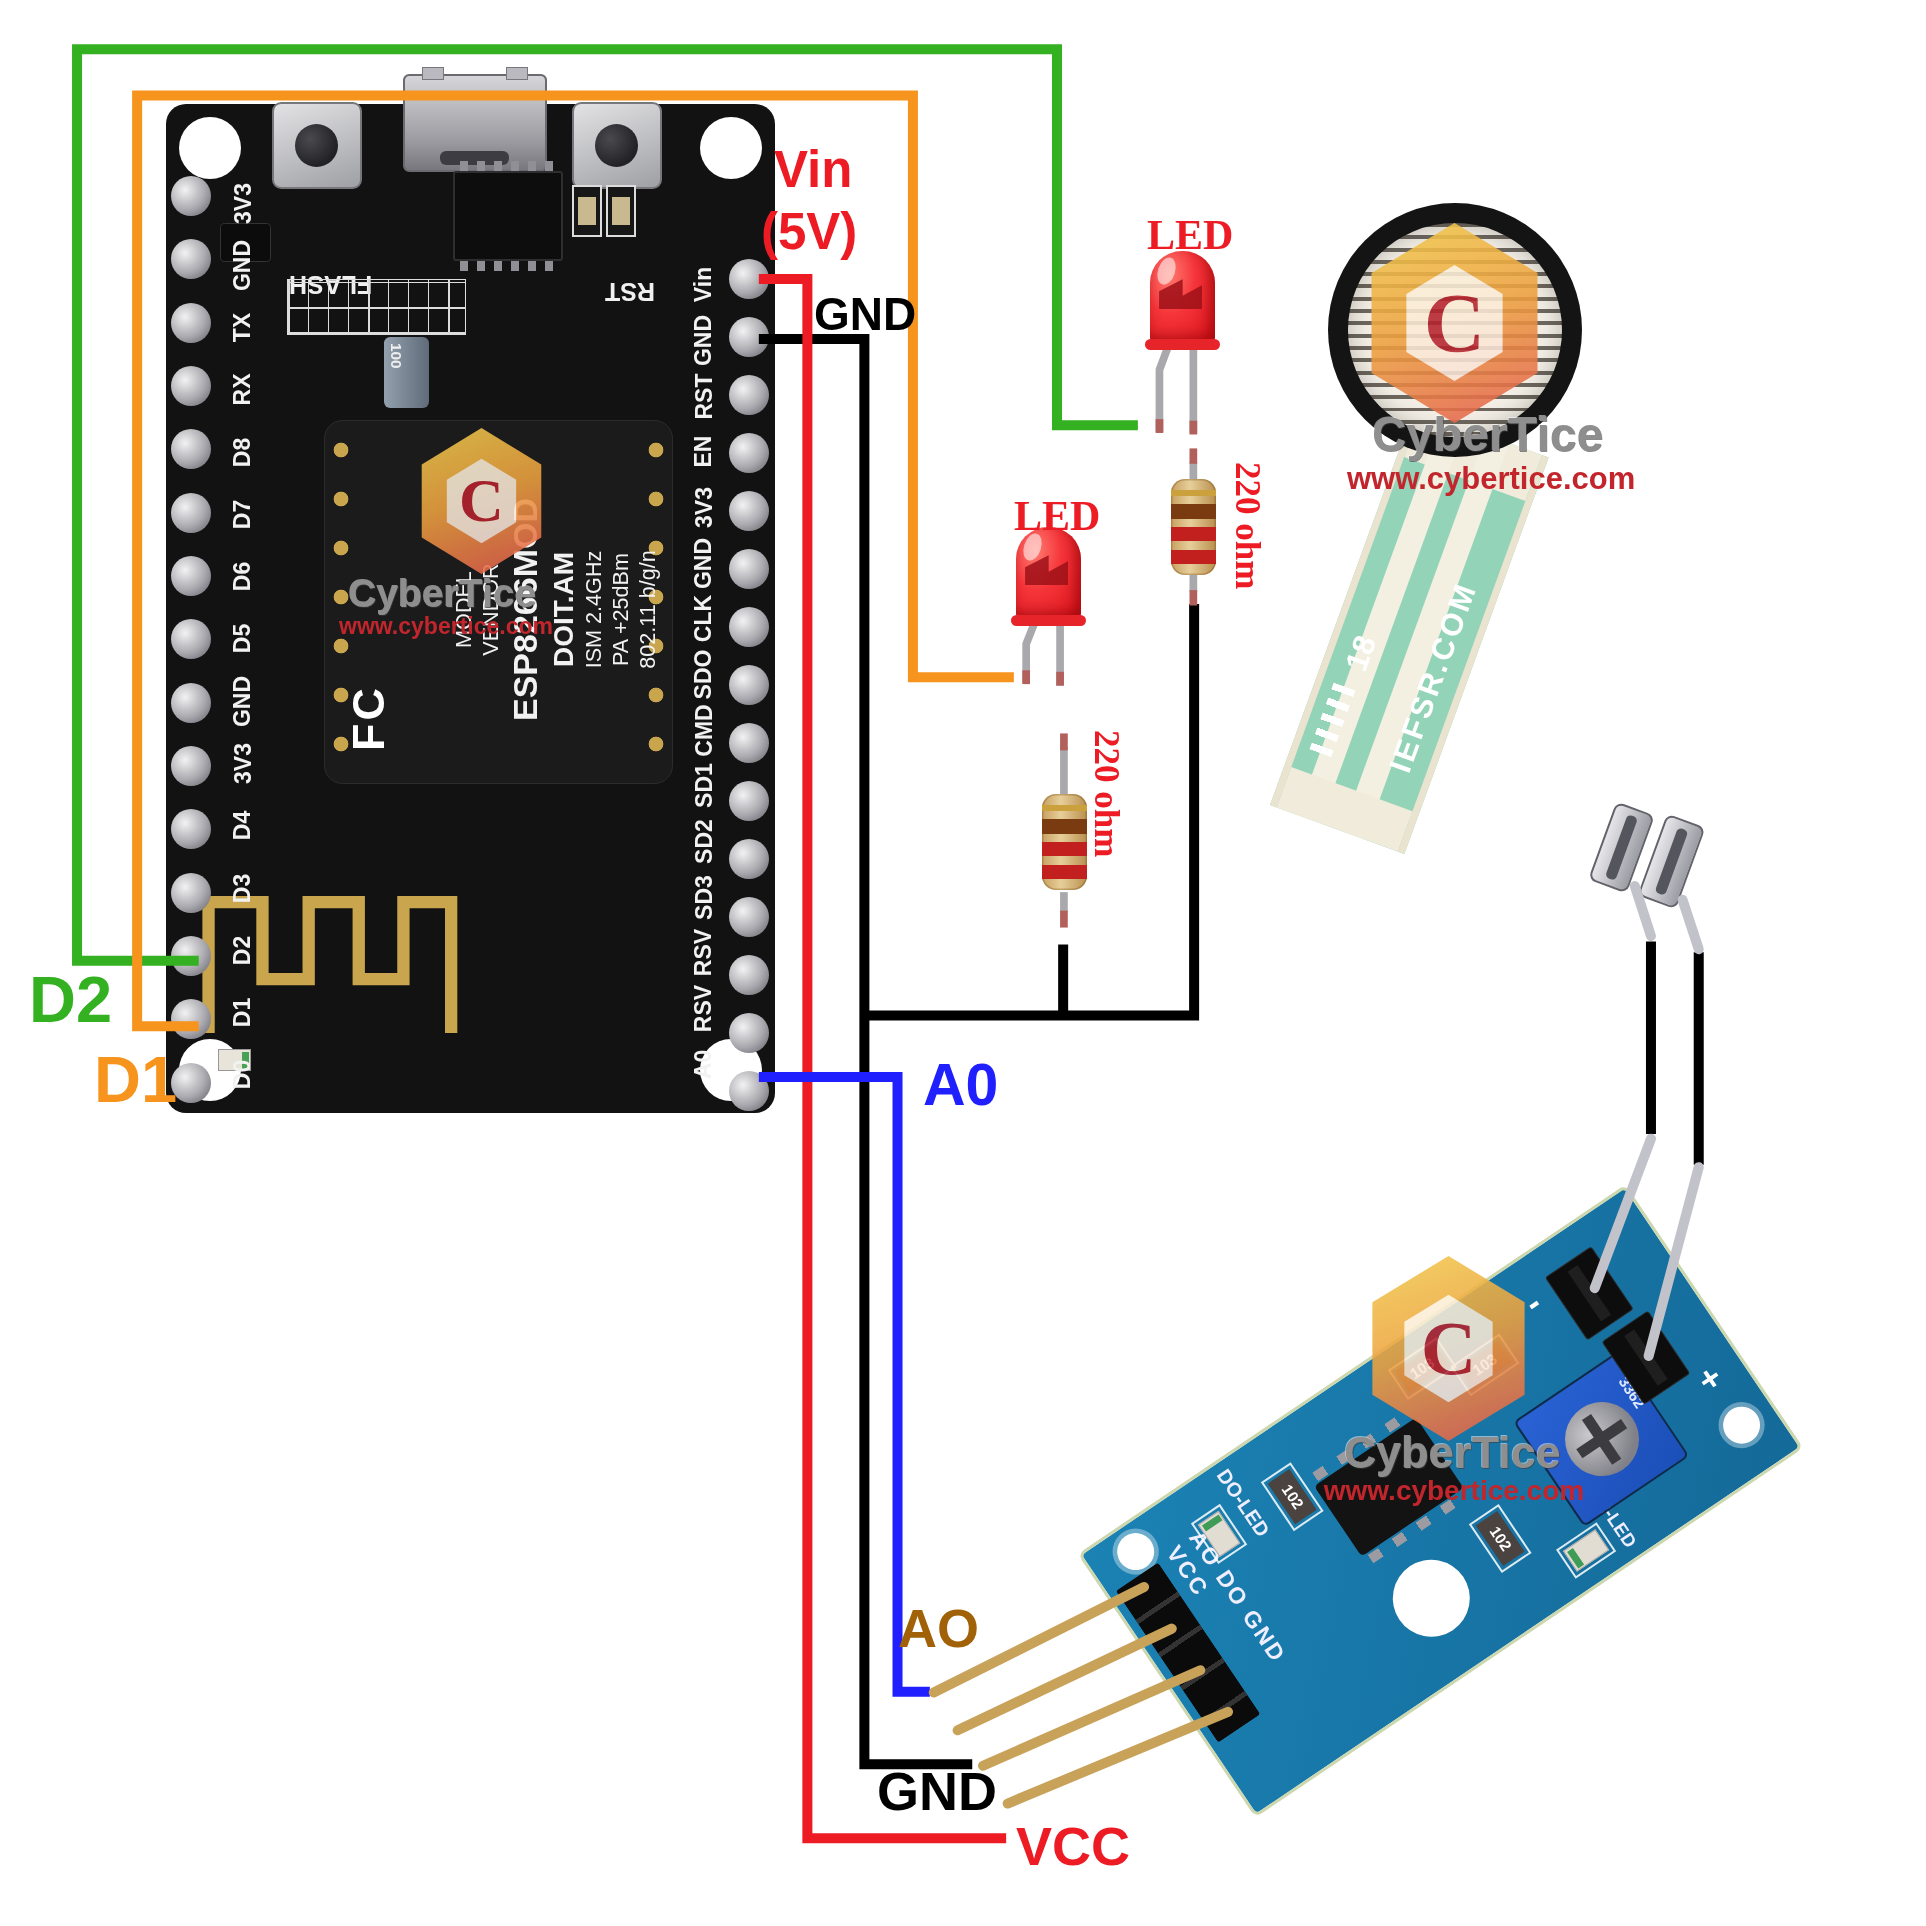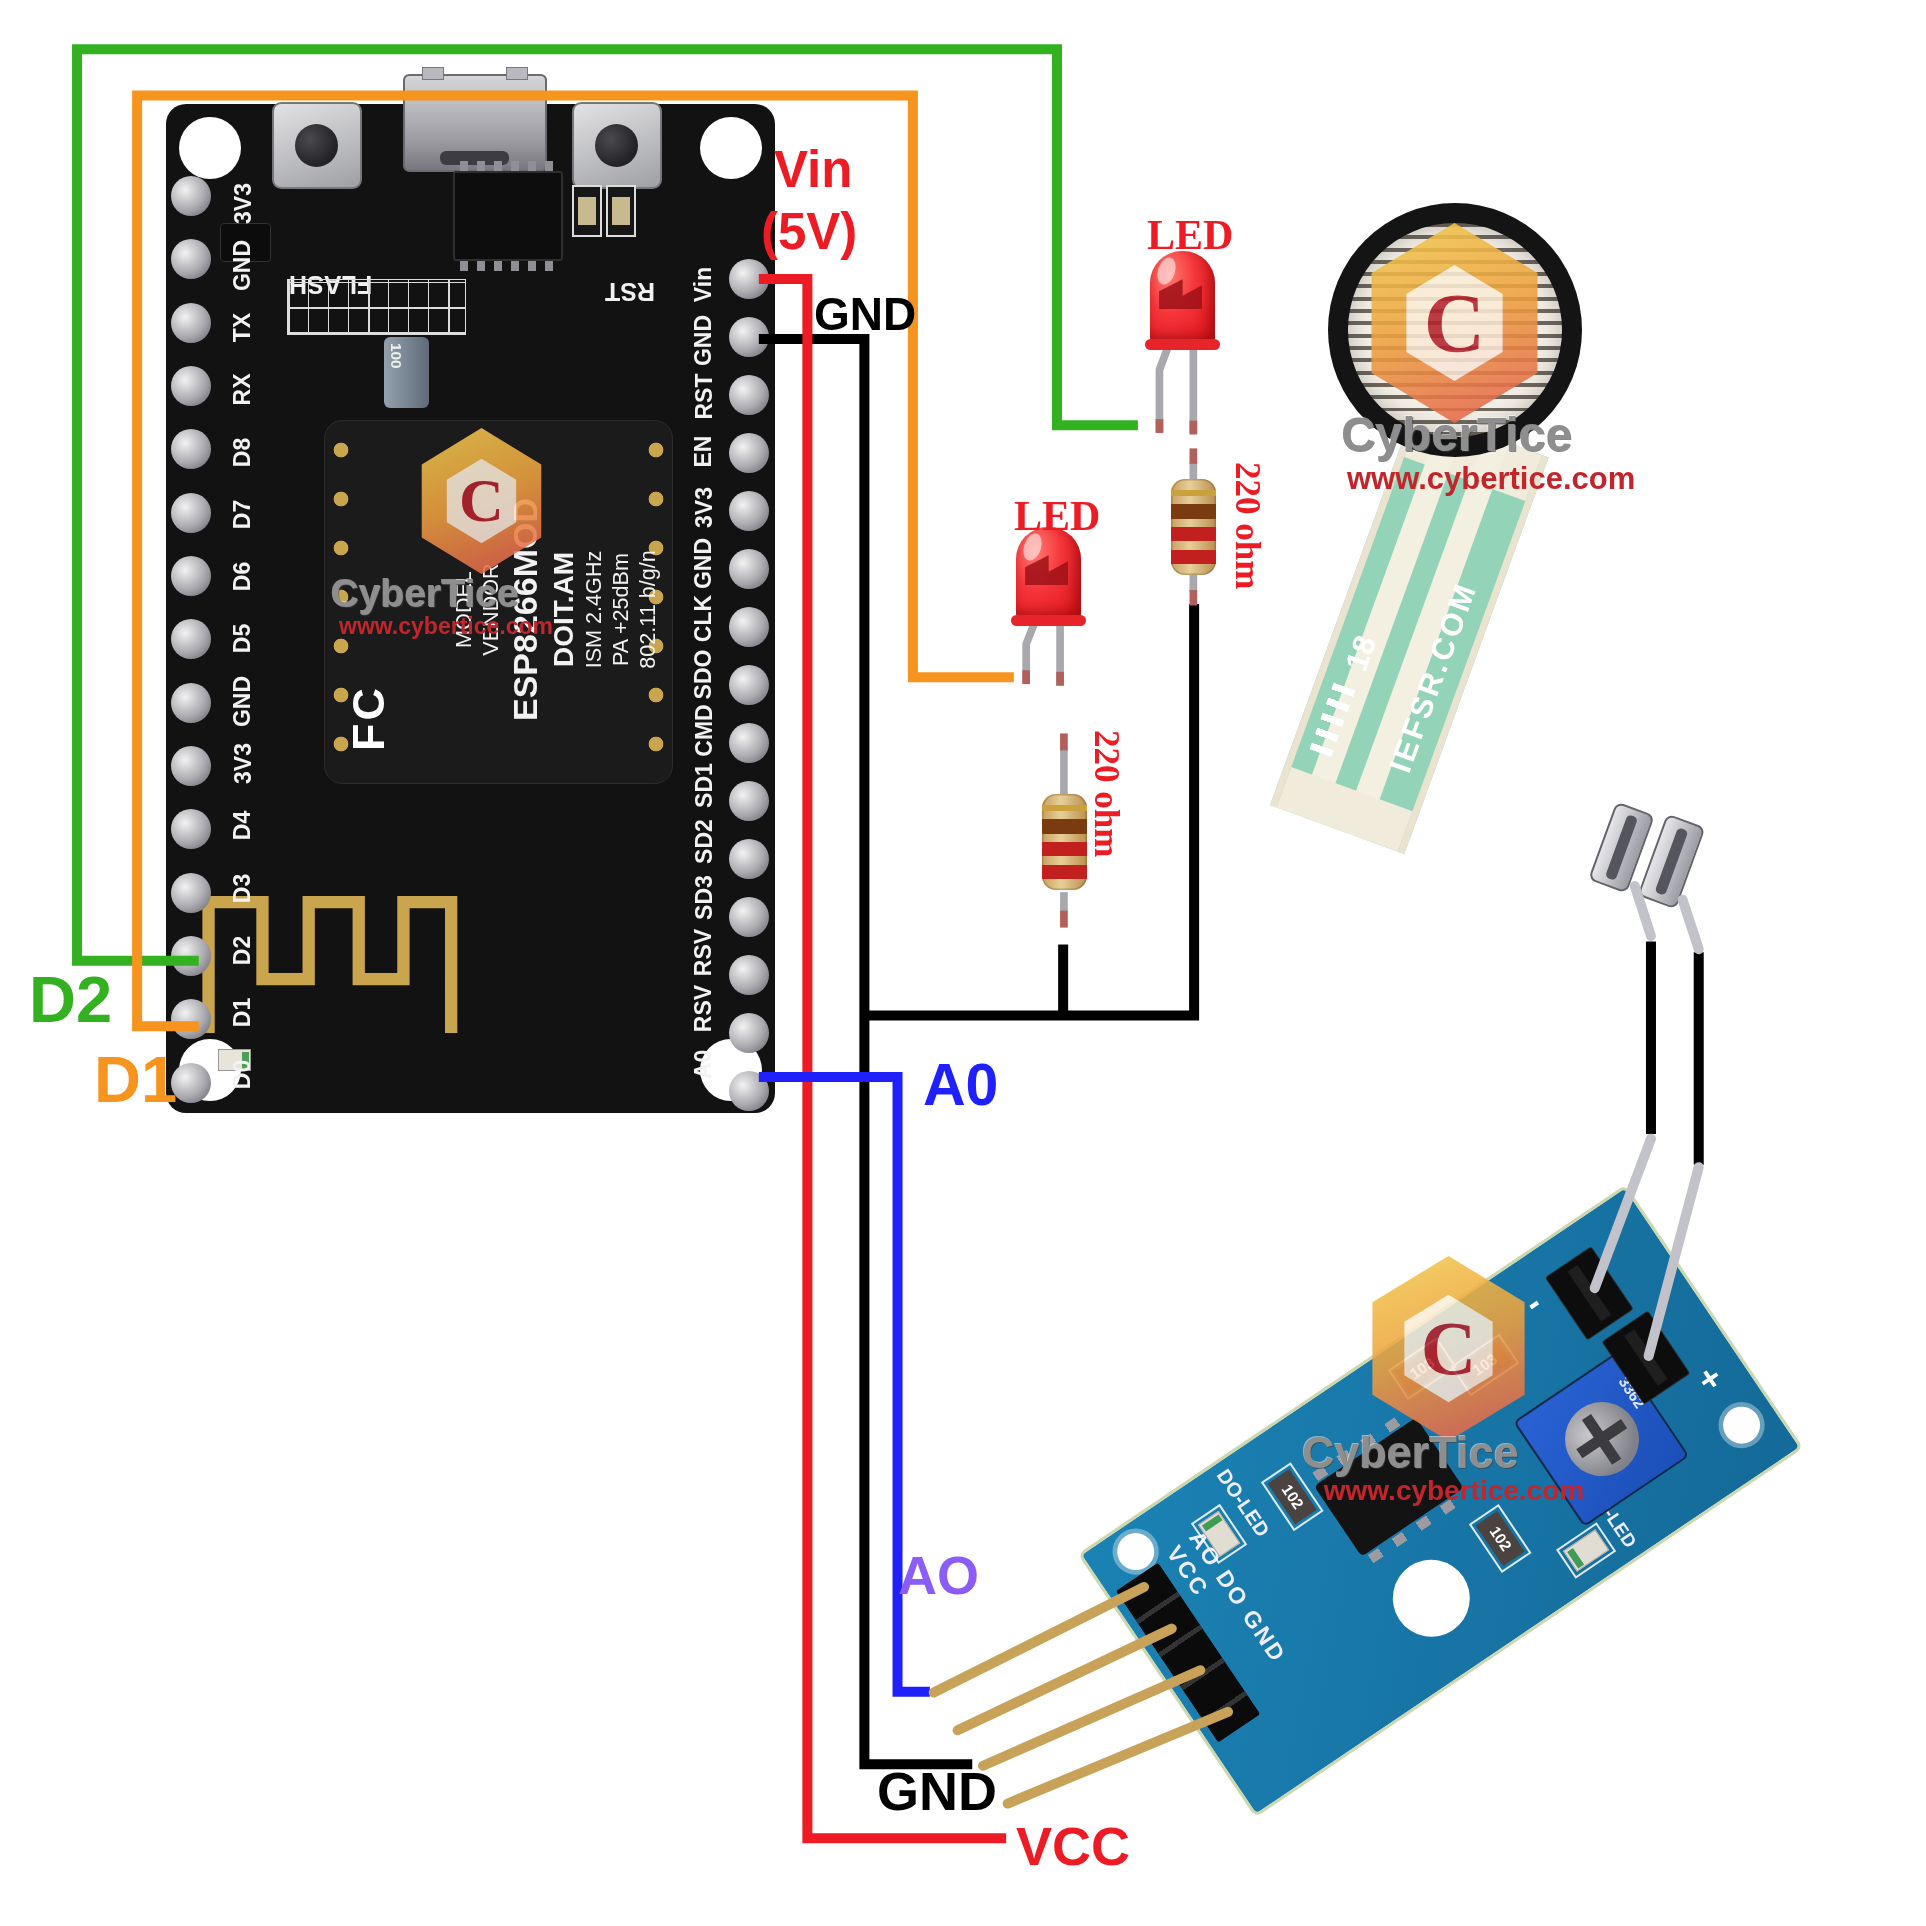--- a/index.html
+++ b/index.html
@@ -63,21 +63,21 @@
   .pl-cell{flex:1;display:flex;align-items:center;justify-content:center;}
   .pl-cell span{transform:rotate(-90deg);font-size:23px;font-weight:700;color:#f2f2f2;white-space:nowrap;}
 
   
   .hex{position:absolute;clip-path:polygon(50% 0,93% 25%,93% 75%,50% 100%,7% 75%,7% 25%);
        background:linear-gradient(160deg,#f2ce4e 0%,#eda13f 48%,#e2574f 100%);opacity:.88;z-index:20;
        display:flex;align-items:center;justify-content:center;}
   .hex .inner{width:58%;height:58%;clip-path:polygon(50% 0,93% 25%,93% 75%,50% 100%,7% 75%,7% 25%);
        background:rgba(255,255,255,.78);display:flex;align-items:center;justify-content:center;}
   .hex .c{font-family:"Liberation Serif",serif;font-weight:700;color:#b5232d;}
-  .wm-brand{position:absolute;z-index:21;font-weight:700;color:#8e8e8e;
+  .wm-brand{position:absolute;z-index:21;text-align:center;font-weight:700;color:#8e8e8e;
        text-shadow:0.8px 0.8px 0 rgba(60,60,60,.6),-0.8px -0.8px 0 rgba(255,255,255,.5);}
   .wm-url{position:absolute;z-index:21;text-align:center;font-weight:700;color:#c2262c;}
 
   
   .led{position:absolute;width:65px;height:94px;border-radius:32px 32px 7.7px 7.7px;z-index:13;
        background:radial-gradient(ellipse at 30% 25%,#ff7a70 0%,#f5353a 40%,#e01820 85%);
        box-shadow:inset -4.6px -7.7px 12.3px rgba(120,0,0,.55);}
   .led:after{content:"";position:absolute;left:-4.6px;right:-4.6px;bottom:-4.6px;height:10.8px;background:#e8242b;border-radius:6.2px;}
   .led .flag{position:absolute;left:14%;top:30%;width:66%;height:32%;background:#9e1117;opacity:.85;
        clip-path:polygon(0 40%,55% 0,55% 55%,100% 20%,100% 100%,0 100%);}
@@ -485,21 +485,21 @@
     <line class="goldpin" x1="1558" y1="2168" x2="1276" y2="2292"></line>
     <line class="goldpin" x1="1594" y1="2222" x2="1308" y2="2341"></line>
   </svg>
 
   <div class="wl" style="left:774px;top:140px;font-size:51px;color:#ed1c24;">Vin</div>
   <div class="wl" style="left:761px;top:202px;font-size:51px;color:#ed1c24;">(5V)</div>
   <div class="wl" style="left:814px;top:287px;font-size:46px;color:#000;font-weight:600;">GND</div>
   <div class="wl" style="left:29px;top:962px;font-size:65px;color:#33b121;">D2</div>
   <div class="wl" style="left:94px;top:1042px;font-size:65px;color:#f7941e;">D1</div>
   <div class="wl" style="left:923px;top:1051px;font-size:59px;color:#2020ff;">A0</div>
-  <div class="wl" style="left:898px;top:1544px;font-size:54px;color:#8b5cf6;text-align:center;">AO</div>
+  <div class="wl" style="left:898px;top:1597px;font-size:54px;color:#a16207;text-align:center;">AO</div>
   <div class="wl" style="left:877px;top:1760px;font-size:54px;color:#000;font-weight:600;">GND</div>
   <div class="wl" style="left:1016px;top:1815px;font-size:54px;color:#ed1c24;">VCC</div>
   <div class="wl serifl" style="left:1147px;top:211px;font-size:42px;color:#ed1c24;">LED</div>
   <div class="wl serifl" style="left:1014px;top:492px;font-size:42px;color:#ed1c24;">LED</div>
   <div class="wl serifl vert" style="left:1227px;top:462px;font-size:35px;color:#ed1c24;">220 ohm</div>
   <div class="wl serifl vert" style="left:1086px;top:730px;font-size:35px;color:#ed1c24;">220 ohm</div>
 
 </div>
 
 

